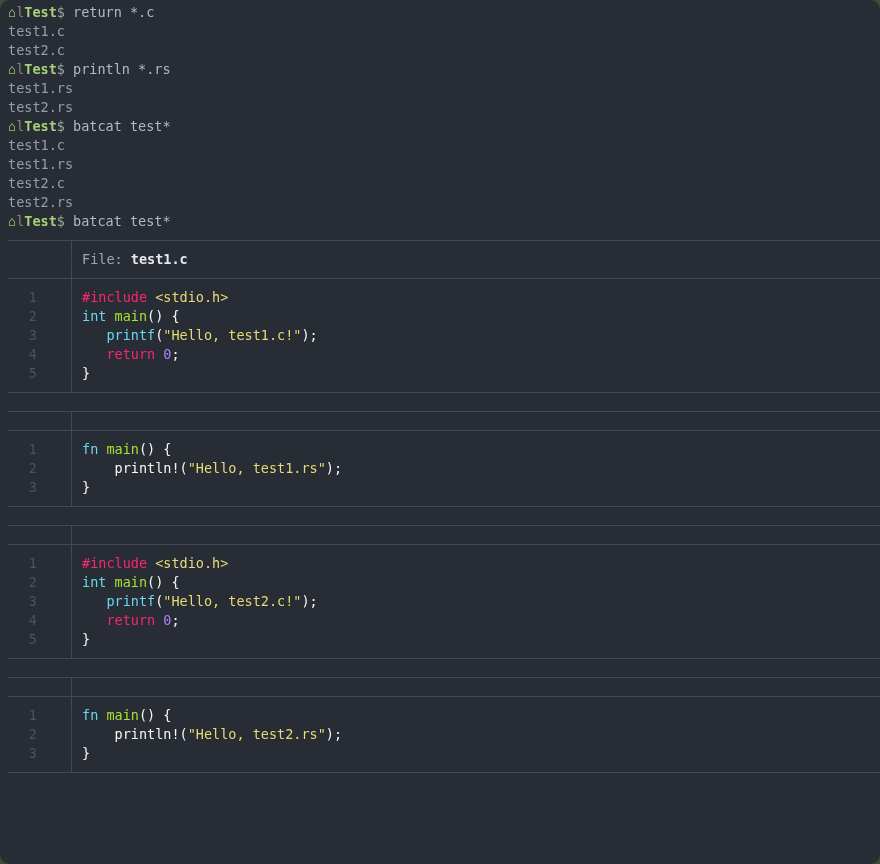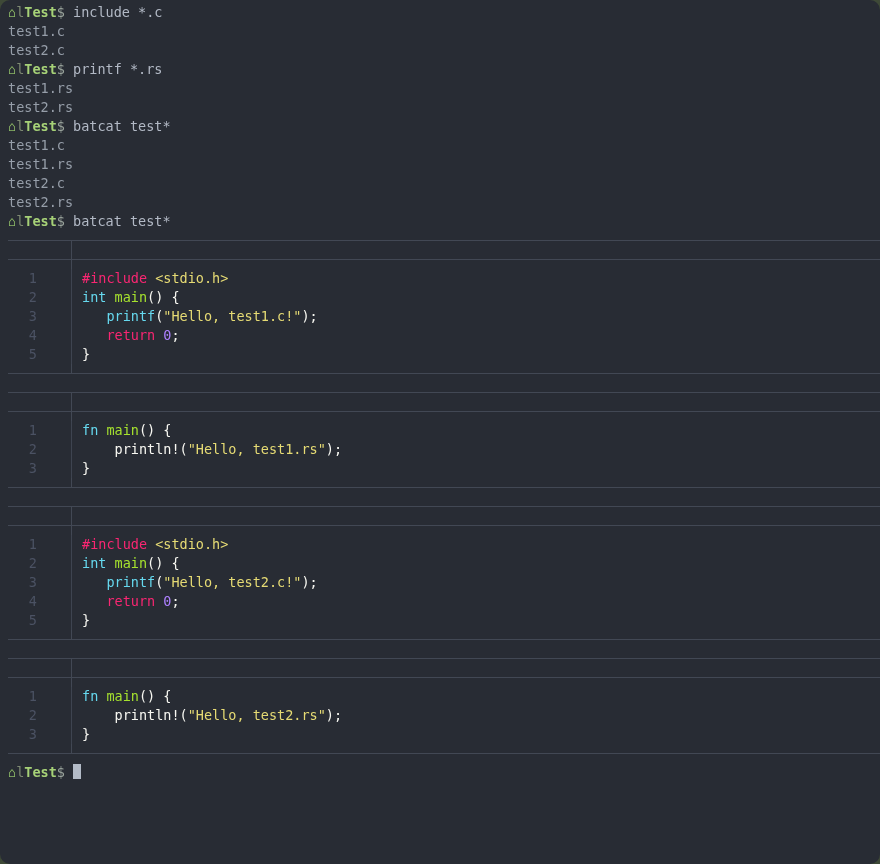--- a/index.html
+++ b/index.html
@@ -44,33 +44,34 @@
     vertical-align: -2px;
     margin-left: 8.13px;
   }
 </style>
 </head>
 <body style="background: rgb(62, 73, 55);">
 
 <div class="desktop">
   <div class="terminal" style="background: rgb(40, 44, 52);">
     <div id="scrollback">
-        <div class="row prompt"><span style="color: rgb(140, 184, 102);">⌂</span><span style="color: rgb(126, 138, 115);">l</span><span class="bold" style="color: rgb(166, 209, 119);">Test</span><span style="color: rgb(154, 164, 156);">$</span><span class="cmd" style="color: rgb(178, 185, 197);">include *.c</span></div>
+        <div class="row prompt"><span style="color: rgb(140, 184, 102);">⌂</span><span style="color: rgb(126, 138, 115);">l</span><span class="bold" style="color: rgb(166, 209, 119);">Test</span><span style="color: rgb(154, 164, 156);">$</span><span class="cmd" style="color: rgb(178, 185, 197);">return *.c</span></div>
         <div class="row output"><span style="color: rgb(150, 158, 169);">test1.c</span></div>
         <div class="row output"><span style="color: rgb(150, 158, 169);">test2.c</span></div>
-        <div class="row prompt"><span style="color: rgb(140, 184, 102);">⌂</span><span style="color: rgb(126, 138, 115);">l</span><span class="bold" style="color: rgb(166, 209, 119);">Test</span><span style="color: rgb(154, 164, 156);">$</span><span class="cmd" style="color: rgb(178, 185, 197);">printf *.rs</span></div>
+        <div class="row prompt"><span style="color: rgb(140, 184, 102);">⌂</span><span style="color: rgb(126, 138, 115);">l</span><span class="bold" style="color: rgb(166, 209, 119);">Test</span><span style="color: rgb(154, 164, 156);">$</span><span class="cmd" style="color: rgb(178, 185, 197);">println *.rs</span></div>
         <div class="row output"><span style="color: rgb(150, 158, 169);">test1.rs</span></div>
         <div class="row output"><span style="color: rgb(150, 158, 169);">test2.rs</span></div>
         <div class="row prompt"><span style="color: rgb(140, 184, 102);">⌂</span><span style="color: rgb(126, 138, 115);">l</span><span class="bold" style="color: rgb(166, 209, 119);">Test</span><span style="color: rgb(154, 164, 156);">$</span><span class="cmd" style="color: rgb(178, 185, 197);">batcat test*</span></div>
         <div class="row output"><span style="color: rgb(150, 158, 169);">test1.c</span></div>
         <div class="row output"><span style="color: rgb(150, 158, 169);">test1.rs</span></div>
         <div class="row output"><span style="color: rgb(150, 158, 169);">test2.c</span></div>
         <div class="row output"><span style="color: rgb(150, 158, 169);">test2.rs</span></div>
         <div class="row prompt"><span style="color: rgb(140, 184, 102);">⌂</span><span style="color: rgb(126, 138, 115);">l</span><span class="bold" style="color: rgb(166, 209, 119);">Test</span><span style="color: rgb(154, 164, 156);">$</span><span class="cmd" style="color: rgb(178, 185, 197);">batcat test*</span></div>
         <div class="row hline"><div class="hbar" style="background: rgb(66, 72, 84);"></div><div class="vline j-top" style="background: rgb(66, 72, 84);"></div></div>
+        <div class="row file"><div class="vline" style="background: rgb(62, 68, 80);"></div><div class="fileline"><span style="color: rgb(157, 165, 178);">File: </span><span class="bold" style="color: rgb(228, 231, 236);">test1.c</span></div></div>
         <div class="row hline"><div class="hbar" style="background: rgb(66, 72, 84);"></div><div class="vline j-cross" style="background: rgb(66, 72, 84);"></div></div>
         <div class="row code"><div class="vline" style="background: rgb(62, 68, 80);"></div><span class="ln" style="color: rgb(75, 82, 99);">1</span><div class="codeline"><span style="color: rgb(249, 38, 114);">#include</span><span style="color: rgb(248, 248, 242);"> </span><span style="color: rgb(230, 219, 116);">&lt;stdio.h&gt;</span></div></div>
         <div class="row code"><div class="vline" style="background: rgb(62, 68, 80);"></div><span class="ln" style="color: rgb(75, 82, 99);">2</span><div class="codeline"><span style="color: rgb(102, 217, 239);">int</span><span style="color: rgb(248, 248, 242);"> </span><span style="color: rgb(166, 226, 46);">main</span><span style="color: rgb(248, 248, 242);">() {</span></div></div>
         <div class="row code"><div class="vline" style="background: rgb(62, 68, 80);"></div><span class="ln" style="color: rgb(75, 82, 99);">3</span><div class="codeline"><span style="color: rgb(248, 248, 242);">   </span><span style="color: rgb(102, 217, 239);">printf</span><span style="color: rgb(248, 248, 242);">(</span><span style="color: rgb(230, 219, 116);">"Hello, test1.c!"</span><span style="color: rgb(248, 248, 242);">);</span></div></div>
         <div class="row code"><div class="vline" style="background: rgb(62, 68, 80);"></div><span class="ln" style="color: rgb(75, 82, 99);">4</span><div class="codeline"><span style="color: rgb(248, 248, 242);">   </span><span style="color: rgb(249, 38, 114);">return</span><span style="color: rgb(248, 248, 242);"> </span><span style="color: rgb(174, 129, 255);">0</span><span style="color: rgb(248, 248, 242);">;</span></div></div>
         <div class="row code"><div class="vline" style="background: rgb(62, 68, 80);"></div><span class="ln" style="color: rgb(75, 82, 99);">5</span><div class="codeline"><span style="color: rgb(248, 248, 242);">}</span></div></div>
         <div class="row hline"><div class="hbar" style="background: rgb(66, 72, 84);"></div><div class="vline j-bottom" style="background: rgb(66, 72, 84);"></div></div>
         <div class="row hline"><div class="hbar" style="background: rgb(66, 72, 84);"></div><div class="vline j-top" style="background: rgb(66, 72, 84);"></div></div>
         <div class="row hline"><div class="hbar" style="background: rgb(66, 72, 84);"></div><div class="vline j-cross" style="background: rgb(66, 72, 84);"></div></div>
         <div class="row code"><div class="vline" style="background: rgb(62, 68, 80);"></div><span class="ln" style="color: rgb(75, 82, 99);">1</span><div class="codeline"><span style="color: rgb(102, 217, 239);">fn</span><span style="color: rgb(248, 248, 242);"> </span><span style="color: rgb(166, 226, 46);">main</span><span style="color: rgb(248, 248, 242);">() {</span></div></div>
@@ -84,16 +85,15 @@
         <div class="row code"><div class="vline" style="background: rgb(62, 68, 80);"></div><span class="ln" style="color: rgb(75, 82, 99);">3</span><div class="codeline"><span style="color: rgb(248, 248, 242);">   </span><span style="color: rgb(102, 217, 239);">printf</span><span style="color: rgb(248, 248, 242);">(</span><span style="color: rgb(230, 219, 116);">"Hello, test2.c!"</span><span style="color: rgb(248, 248, 242);">);</span></div></div>
         <div class="row code"><div class="vline" style="background: rgb(62, 68, 80);"></div><span class="ln" style="color: rgb(75, 82, 99);">4</span><div class="codeline"><span style="color: rgb(248, 248, 242);">   </span><span style="color: rgb(249, 38, 114);">return</span><span style="color: rgb(248, 248, 242);"> </span><span style="color: rgb(174, 129, 255);">0</span><span style="color: rgb(248, 248, 242);">;</span></div></div>
         <div class="row code"><div class="vline" style="background: rgb(62, 68, 80);"></div><span class="ln" style="color: rgb(75, 82, 99);">5</span><div class="codeline"><span style="color: rgb(248, 248, 242);">}</span></div></div>
         <div class="row hline"><div class="hbar" style="background: rgb(66, 72, 84);"></div><div class="vline j-bottom" style="background: rgb(66, 72, 84);"></div></div>
         <div class="row hline"><div class="hbar" style="background: rgb(66, 72, 84);"></div><div class="vline j-top" style="background: rgb(66, 72, 84);"></div></div>
         <div class="row hline"><div class="hbar" style="background: rgb(66, 72, 84);"></div><div class="vline j-cross" style="background: rgb(66, 72, 84);"></div></div>
         <div class="row code"><div class="vline" style="background: rgb(62, 68, 80);"></div><span class="ln" style="color: rgb(75, 82, 99);">1</span><div class="codeline"><span style="color: rgb(102, 217, 239);">fn</span><span style="color: rgb(248, 248, 242);"> </span><span style="color: rgb(166, 226, 46);">main</span><span style="color: rgb(248, 248, 242);">() {</span></div></div>
         <div class="row code"><div class="vline" style="background: rgb(62, 68, 80);"></div><span class="ln" style="color: rgb(75, 82, 99);">2</span><div class="codeline"><span style="color: rgb(248, 248, 242);">    println!(</span><span style="color: rgb(230, 219, 116);">"Hello, test2.rs"</span><span style="color: rgb(248, 248, 242);">);</span></div></div>
         <div class="row code"><div class="vline" style="background: rgb(62, 68, 80);"></div><span class="ln" style="color: rgb(75, 82, 99);">3</span><div class="codeline"><span style="color: rgb(248, 248, 242);">}</span></div></div>
         <div class="row hline"><div class="hbar" style="background: rgb(66, 72, 84);"></div><div class="vline j-bottom" style="background: rgb(66, 72, 84);"></div></div>
-        <div class="row prompt-cursor"><span style="color: rgb(140, 184, 102);">⌂</span><span style="color: rgb(126, 138, 115);">l</span><span class="bold" style="color: rgb(166, 209, 119);">Test</span><span style="color: rgb(154, 164, 156);">$</span><span class="cursor" style="background: rgb(179, 187, 199);"></span></div>
       </div>
   </div>
 </div>
 
 </body></html>

